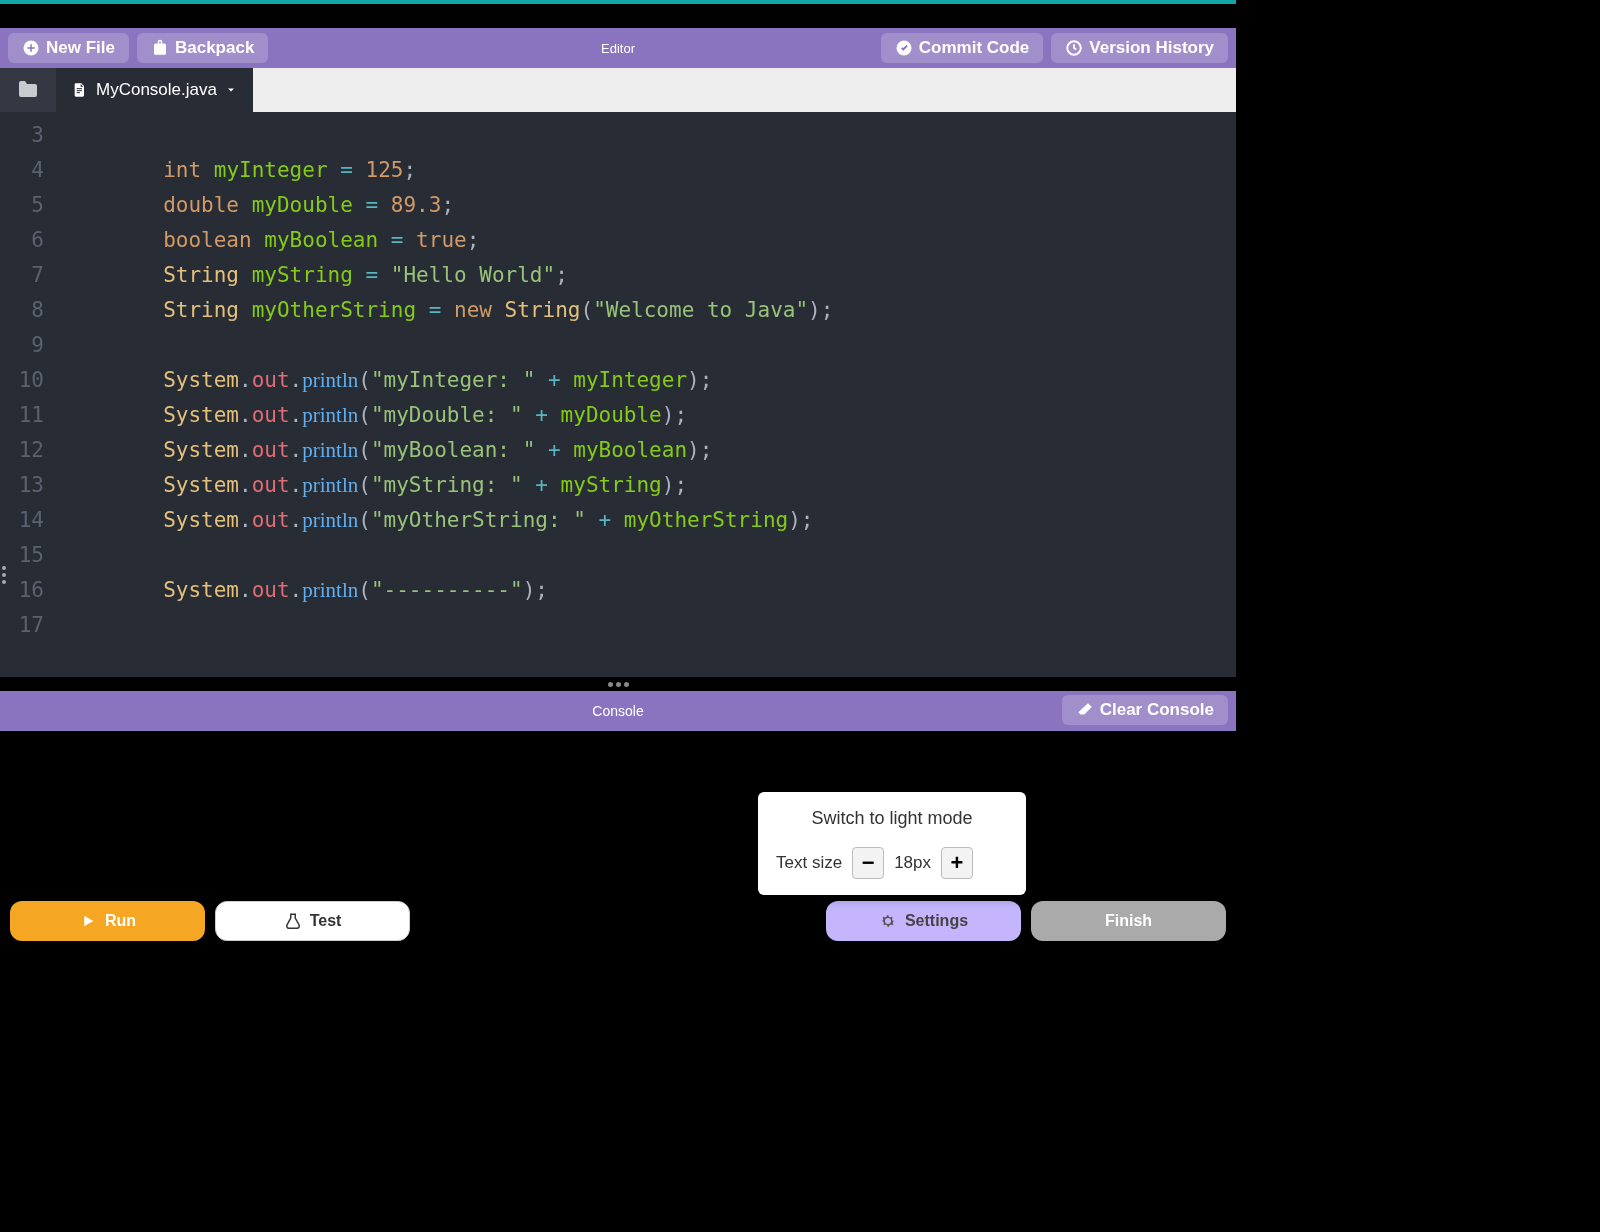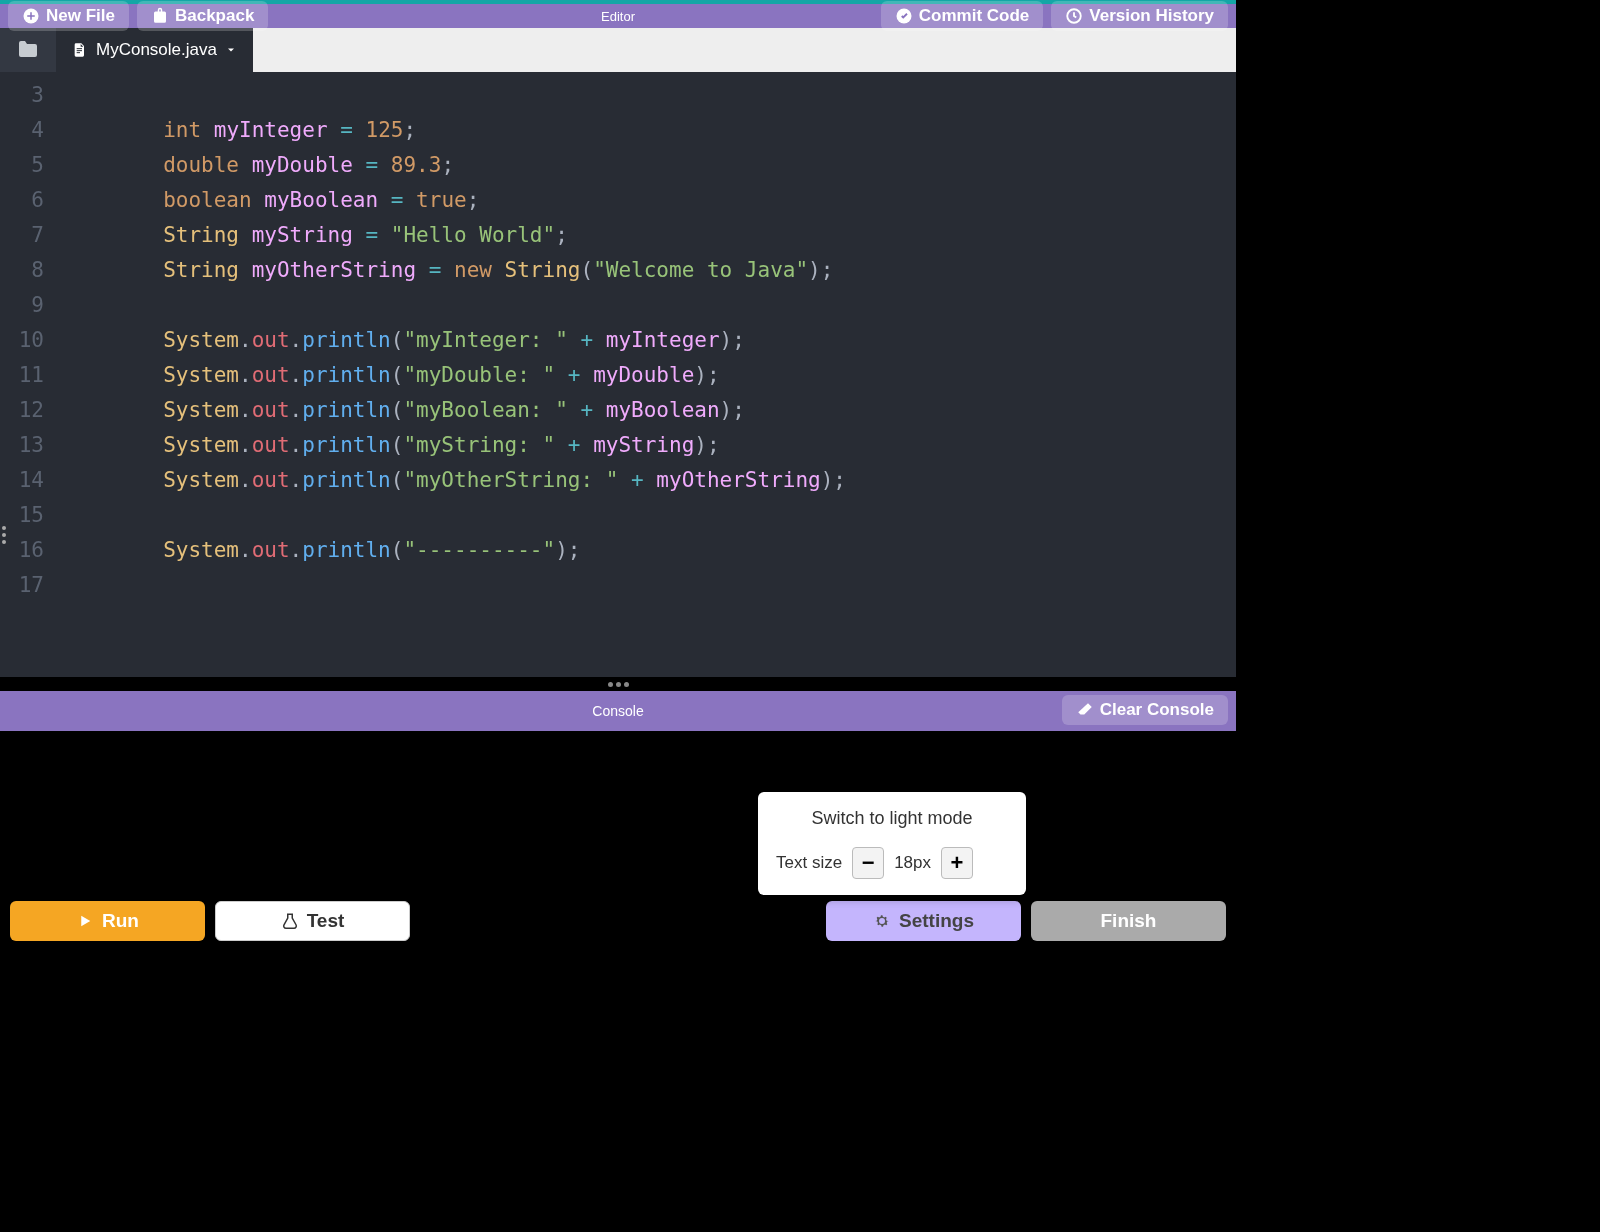--- a/index.html
+++ b/index.html
@@ -13,26 +13,27 @@
 }
 .app {
   display: flex;
   flex-direction: column;
   height: 100%;
   border-top: 4px solid #14a6a6;
 }
 
 .top-toolbar {
   background: #8a74c0;
-  height: 24px;
+  height: 40px;
   display: flex;
   align-items: center;
   padding: 0 8px;
   gap: 8px;
   position: relative;
+  margin-top: 24px;
 }
 .btn {
   display: inline-flex;
   align-items: center;
   gap: 6px;
   padding: 5px 14px;
   border-radius: 6px;
   background: rgba(255,255,255,0.2);
   color: #fff;
   font-weight: 600;
@@ -101,28 +102,28 @@
 .gutter div { padding-right: 18px; height: 35px; line-height: 35px; }
 .code {
   flex: 1;
   padding-top: 6px;
   color: #ddd;
   white-space: pre;
   overflow: hidden;
 }
 .code .line { height: 35px; line-height: 35px; }
 .c-kw { color: #d19a66; font-style: normal; }
-.c-var { color: #f0abfc; }
+.c-var { color: #84cc16; }
 .c-op { color: #56b6c2; }
 .c-num { color: #d19a66; }
 .c-bool { color: #d19a66; }
 .c-str { color: #98c379; }
 .c-obj { color: #e5c07b; }
 .c-prop { color: #e06c75; }
-.c-fn { color: #61afef; }
+.c-fn { color: #61afef; font-family: Liberation Serif, serif; }
 .c-punc { color: #abb2bf; }
 .c-txt { color: #abb2bf; }
 
 .side-dots {
   position: absolute;
   left: 0;
   top: 450px;
   display: flex;
   flex-direction: column;
   gap: 3px;
@@ -201,26 +202,26 @@
 .bottom-bar {
   background: #000;
   height: 54px;
   display: flex;
   align-items: center;
   padding: 0 10px 6px 10px;
   gap: 10px;
 }
 .bottom-btn {
   height: 40px;
-  border-radius: 6px;
+  border-radius: 12px;
   display: flex;
   align-items: center;
   justify-content: center;
   gap: 8px;
-  font-size: 19px;
+  font-size: 16px;
   font-weight: 700;
   cursor: pointer;
   border: none;
   min-width: 195px;
 }
 .btn-run { background: #f5a623; color: #fff; }
 .btn-test { background: #fff; color: #333; border: 1px solid #ccc; }
 .btn-settings { background: #c4b5fd; color: #444; margin-left: auto; }
 .btn-finish { background: #aaa; color: #fff; }
 .bottom-btn svg { width: 18px; height: 18px; }

